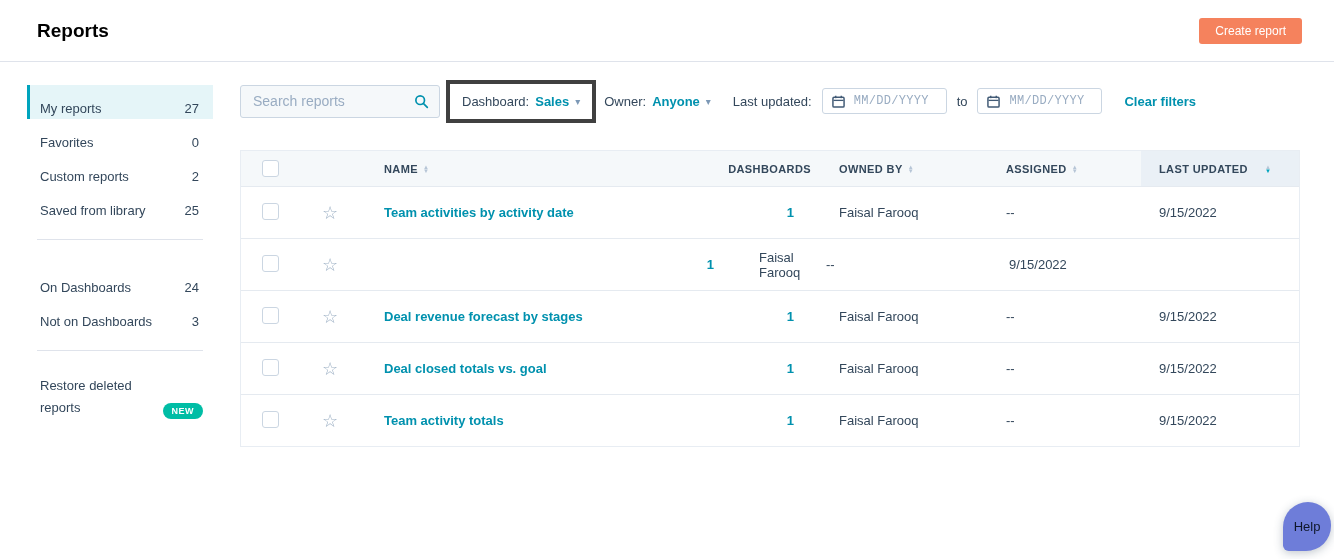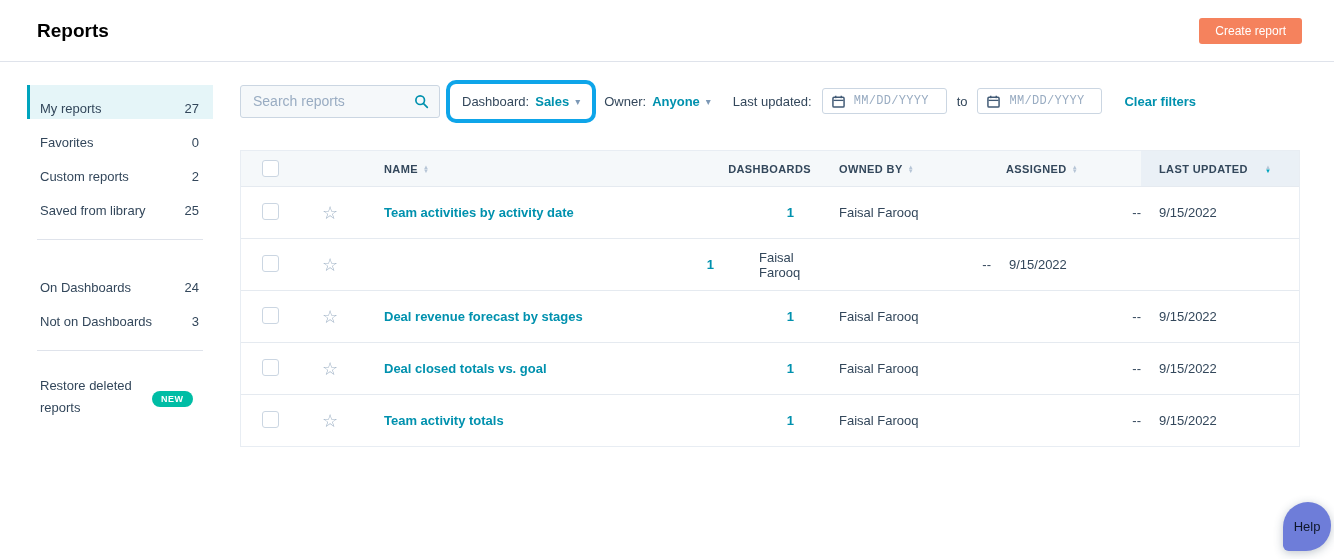--- a/index.html
+++ b/index.html
@@ -26,21 +26,21 @@
   
   .layout { display:flex; }
   .sidebar { width:213px; flex-shrink:0; padding-top:23px; }
   .side-item {
     display:flex; justify-content:space-between; align-items:center;
     height:34px; margin-left:27px; padding:12px 14px 0 10px;
     border-left:3px solid transparent; cursor:pointer; color:#33475b;
   }
   .side-item.active { background:#e5f5f8; border-left-color:#00a4bd; }
   .side-divider { border:none; border-top:1px solid #dfe3eb; margin:18px 10px 24px 37px; }
-  .restore-row { display:flex; align-items:center; margin:16px 10px 0 40px; cursor:pointer; }
+  .restore-row { display:flex; align-items:flex-end; margin:16px 10px 0 40px; cursor:pointer;gap:11px; }
   .restore-label { width:112px; line-height:22px; color:#33475b; }
   .badge-new {
     background:#00bda5; color:#fff; font-size:9px; font-weight:700;
     letter-spacing:.5px; padding:3px 9px; border-radius:9px; margin-top:3px;
   }
 
   main { flex:1; padding:16px 0 0 27px; }
 
   
   .filters { display:flex; align-items:center; height:46px; margin-bottom:26px; }
@@ -48,21 +48,21 @@
     width:200px; height:33px; background:#f5f8fa;
     border:1px solid #cbd6e2; border-radius:3px;
     display:flex; align-items:center; padding:0 10px;
   }
   .search-box input {
     flex:1; border:none; outline:none; background:transparent;
     font-size:14px; color:#33475b; font-family:"Liberation Sans", sans-serif; min-width:0;
   }
   .search-box input::placeholder { color:#99acc2; }
   .annotate-box {
-    border:4px solid #0ea5e9; border-radius:10px;
+    border:4px solid #404040; border-radius:0;
     margin-left:6px; padding:0 2px;
   }
   .filter-group { display:flex; align-items:center; gap:6px; padding:10px 10px; cursor:pointer; white-space:nowrap; }
   .filter-group.owner { margin-left:8px; padding:0; }
   .filter-label { color:#33475b; }
   .filter-value { color:#0091ae; font-weight:700; }
   .caret { color:#7c98b6; font-size:10px; margin-top:1px; }
   .lu-label { margin-left:22px; white-space:nowrap; }
   .date-input {
     width:125px; height:26px; border:1px solid #cbd6e2; border-radius:3px;
@@ -94,21 +94,21 @@
   .c-check { padding-left:21px; }
   .checkbox {
     width:17px; height:17px; background:#fff;
     border:1px solid #cbd6e2; border-radius:3px; display:inline-block; cursor:pointer;
   }
   .c-star { padding-left:19px; }
   .star { color:#9fb2c6; font-size:18px; cursor:pointer; line-height:1; }
   .c-name { padding-left:23px; }
   .c-dash { justify-content:flex-end; text-align:right; }
   .c-owned { padding-left:28px; }
-  .c-assigned { padding-left:15px;text-align:right; }
+  .c-assigned { padding-left:15px; }
   .c-last { padding-left:18px;gap:12px; }
   .sort { display:inline-flex; flex-direction:column; margin-left:5px; line-height:4px; font-size:6px; color:#b6c5d6; }
   .sort .active-desc { color:#00a4bd; }
   .tbody .trow { height:52px; background:#fff; border-top:1px solid #e5eaf0; }
   .report-link { color:#0091ae; font-weight:600; cursor:pointer; }
   .dash-count { color:#0091ae; font-weight:600; padding-right:17px; }
   .cell-text { color:#33475b; }
 
   
   .help-btn {

